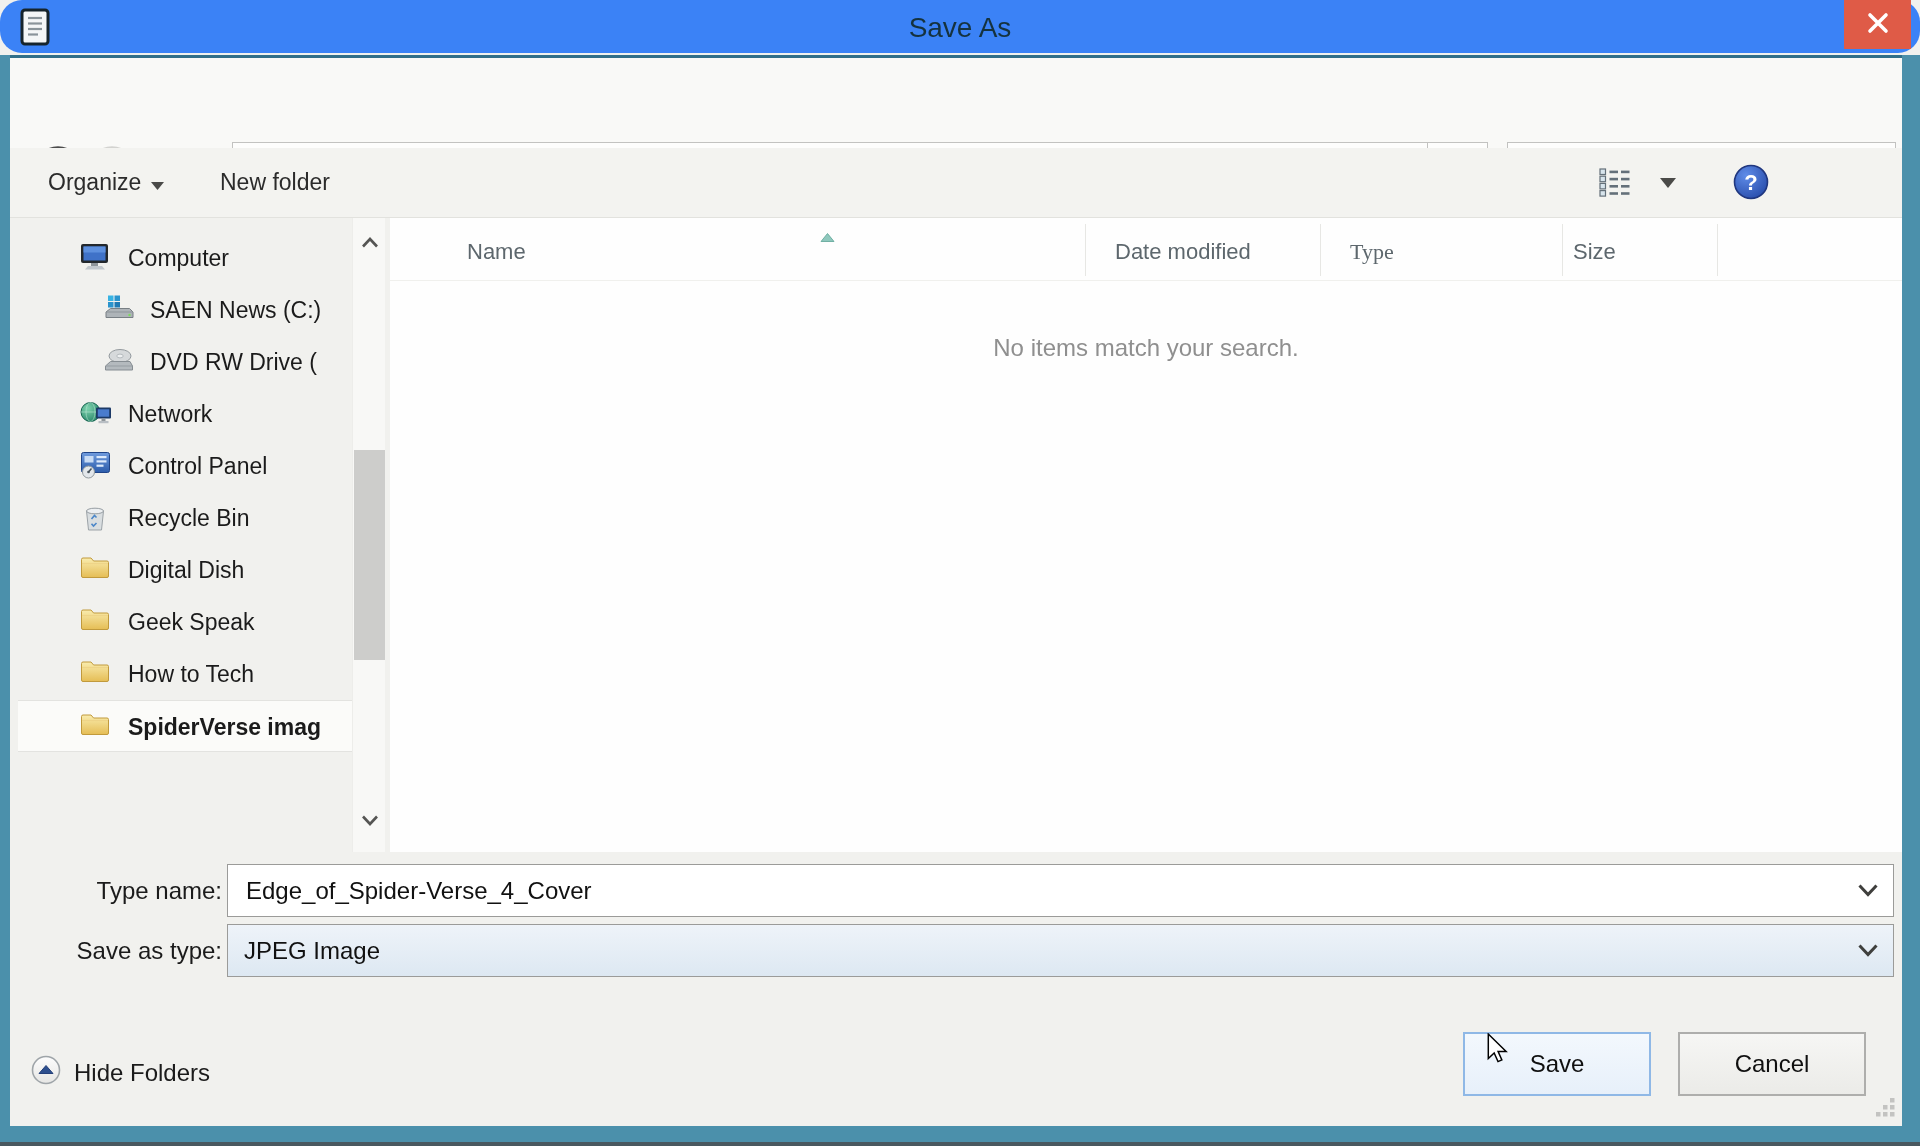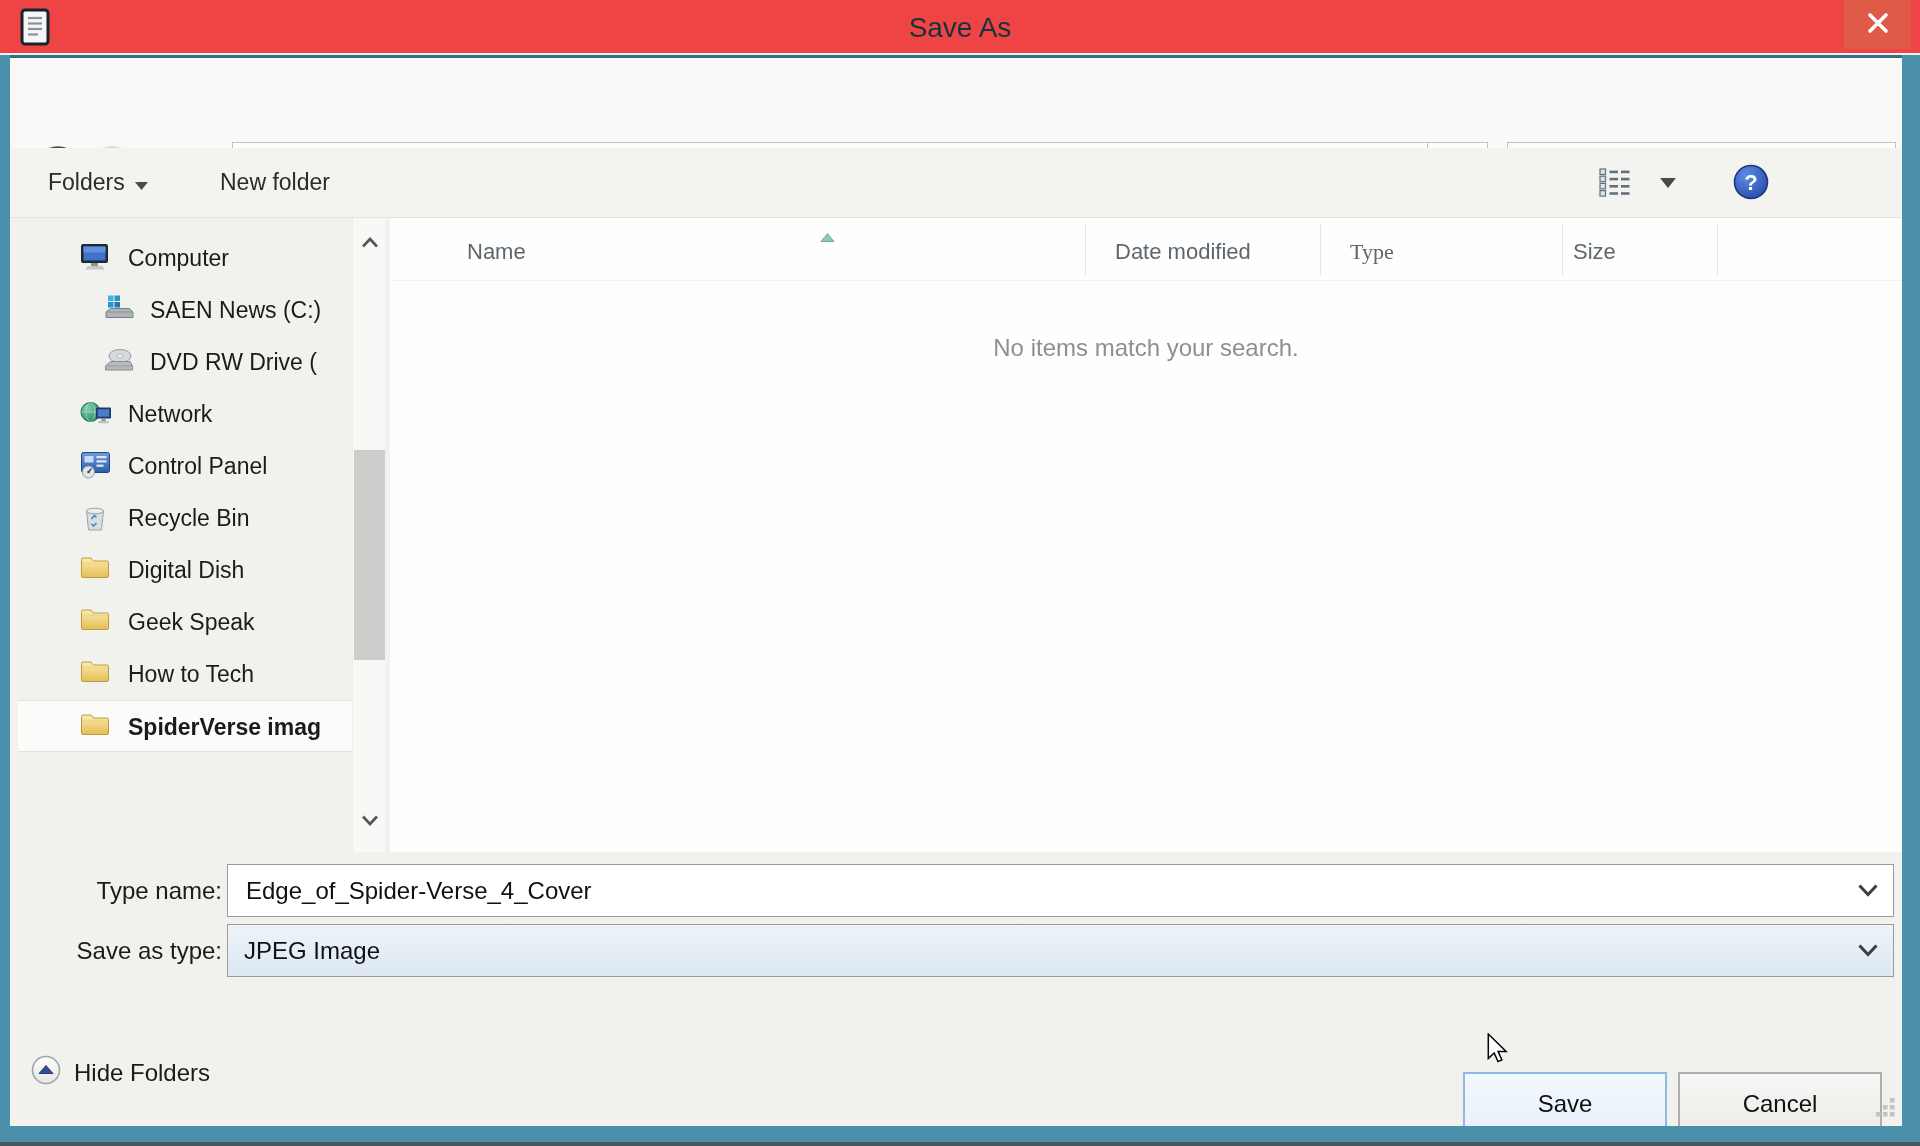--- a/index.html
+++ b/index.html
@@ -1,20 +1,20 @@
 <!DOCTYPE html>
 <html><head>
 <meta charset="utf-8">
 <style>
   html,body{margin:0;padding:0;background:#555;}
   *{box-sizing:border-box;font-family:"Liberation Sans",sans-serif;}
   #window{position:relative;width:1920px;height:1146px;background:#f1f1ee;overflow:hidden;}
 
   
-  .titlebar{position:absolute;left:0;top:0;width:1920px;height:53px;background:#ef4444;}
+  .titlebar{position:absolute;left:0;top:0;width:1920px;height:53px;background:#3b82f6;border-radius:22px;}
   .titlebar-accent{position:absolute;left:0;top:55px;width:1920px;height:3px;background:#316f89;}
   .border-left{position:absolute;left:0;top:55px;width:10px;bottom:0;background:#4b90ab;}
   .border-right{position:absolute;left:1902px;top:55px;width:18px;bottom:0;background:#4b90ab;}
   .border-bottom{position:absolute;left:0;top:1126px;width:1920px;height:20px;background:#4b90ab;}
   .border-bottom-edge{position:absolute;left:0;top:1142px;width:1920px;height:4px;background:#49585f;}
 
   .doc-icon{position:absolute;left:20px;top:8px;}
   .window-title{position:absolute;left:0;right:0;top:0;height:55px;line-height:55px;text-align:center;
     font-size:28px;color:#15323e;}
   .close-btn{position:absolute;left:1844px;top:0;width:67px;height:49px;background:#df5b47;border:none;
@@ -79,21 +79,21 @@
   .fn-combo{top:864px;background:#ffffff;padding-left:16px;}
   .st-combo{top:924px;background:linear-gradient(#eef3f9,#dde8f2);padding-left:27px;}
   .combo-input{position:absolute;left:16px;top:2px;width:1580px;height:47px;border:none;outline:none;background:transparent;
     font-size:24px;color:#111;}
   .combo-text{position:absolute;left:16px;top:0;height:51px;line-height:51px;font-size:24px;color:#111;}
   .combo-chev{position:absolute;right:14px;top:18px;}
 
   
   .hide-folders{position:absolute;left:30px;top:1051px;height:44px;background:transparent;border:none;padding:0;
     display:flex;align-items:center;gap:12px;font-size:24px;color:#1b1b1b;}
-  .btn{position:absolute;top:1032px;width:204px;height:64px;font-size:24px;color:#101010;margin-top:40px;}
+  .btn{position:absolute;top:1032px;width:188px;height:64px;font-size:24px;color:#101010;}
   .save-btn{left:1463px;background:linear-gradient(#f3f8fd,#e7f0fa);border:2px solid #8fb8e6;}
   .cancel-btn{left:1678px;background:linear-gradient(#f6f6f4,#ebebe8);border:2px solid #aeaeac;}
   .cursor{position:absolute;left:1486px;top:1033px;z-index:50;}
   .grip{position:absolute;left:1876px;top:1098px;}
 </style>
 </head>
 <body>
 
 <div id="window">
 
@@ -197,21 +197,21 @@
         <svg width="27" height="27" viewBox="0 0 27 27">
             <circle cx="17" cy="9.5" r="7" stroke="#6b6b69" stroke-width="2.4" fill="none"></circle>
             <path d="M11.6 15 L3.5 24" stroke="#6b6b69" stroke-width="2.8"></path>
           </svg>
       </span>
     </div>
   </div>
 
   <div class="toolbar">
     <button class="tool-btn organize-btn">
-      <span>Folders</span>
+      <span>Organize</span>
       <span>
         <svg width="13" height="8" viewBox="0 0 13 8">
             <path d="M0 0 L13 0 L6.5 8 Z" fill="#4a4a48"></path>
           </svg>
       </span>
     </button>
     <button class="tool-btn newfolder-btn">
       <span>New folder</span>
     </button>
     <button class="view-btn">

